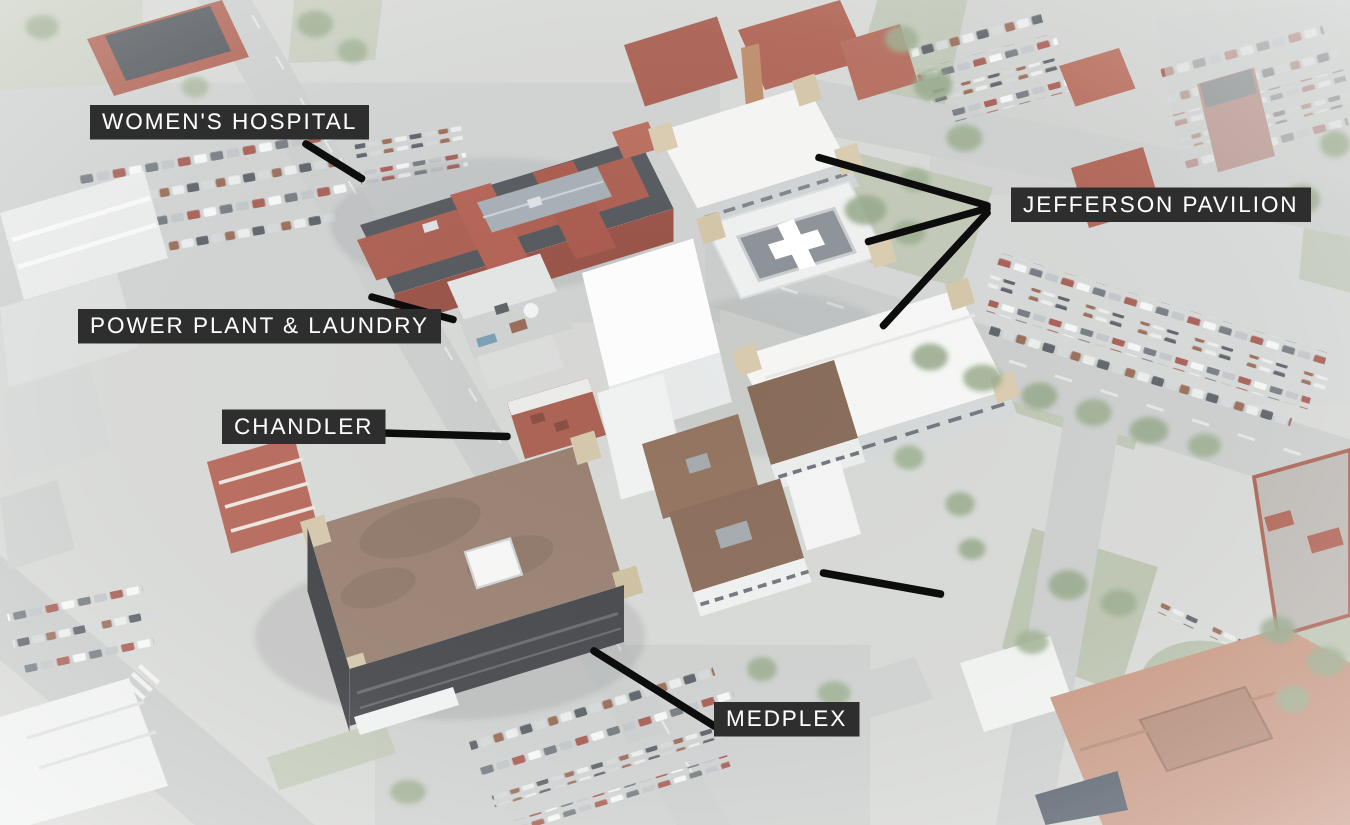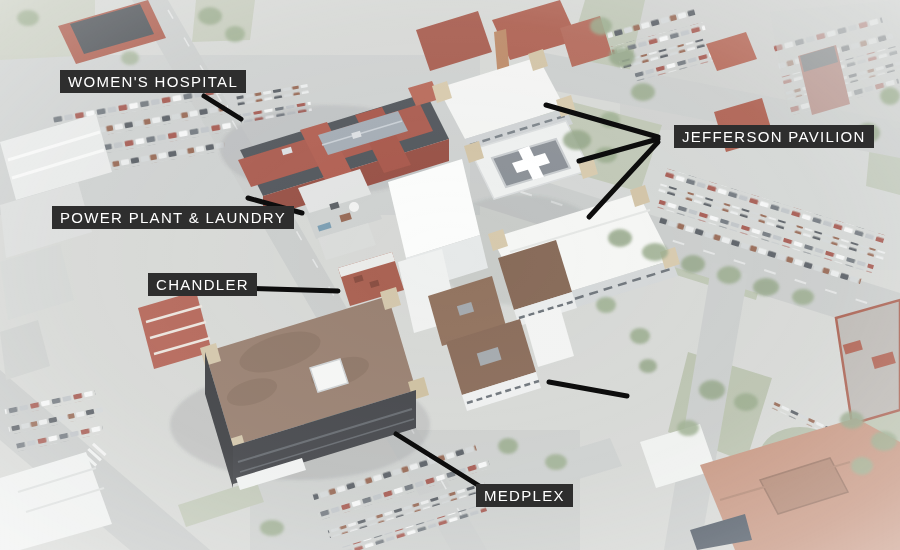--- a/index.html
+++ b/index.html
@@ -321,16 +321,16 @@
       <line x1="232" y1="288" x2="338" y2="291" class="leader"></line>
       <line x1="627" y1="396" x2="549" y2="382" class="leader"></line>
       <line x1="481" y1="487" x2="396" y2="434" class="leader"></line>
     </svg>
 
   <div class="label-layer">
       <div class="label" style="left: 60px; top: 70px;">WOMEN'S HOSPITAL</div>
       <div class="label" style="left: 674px; top: 125px;">JEFFERSON PAVILION</div>
       <div class="label" style="left: 52px; top: 183px; margin-top: 23px;">POWER PLANT &amp; LAUNDRY</div>
       <div class="label" style="left: 148px; top: 273px;">CHANDLER</div>
-      <div class="label" style="left: 476px; top: 484px; text-align: right;">MEDPLEX</div>
+      <div class="label" style="left: 476px; top: 468px; text-align: right;">MEDPLEX</div>
     </div>
 
 </div>
 
 </body></html>

